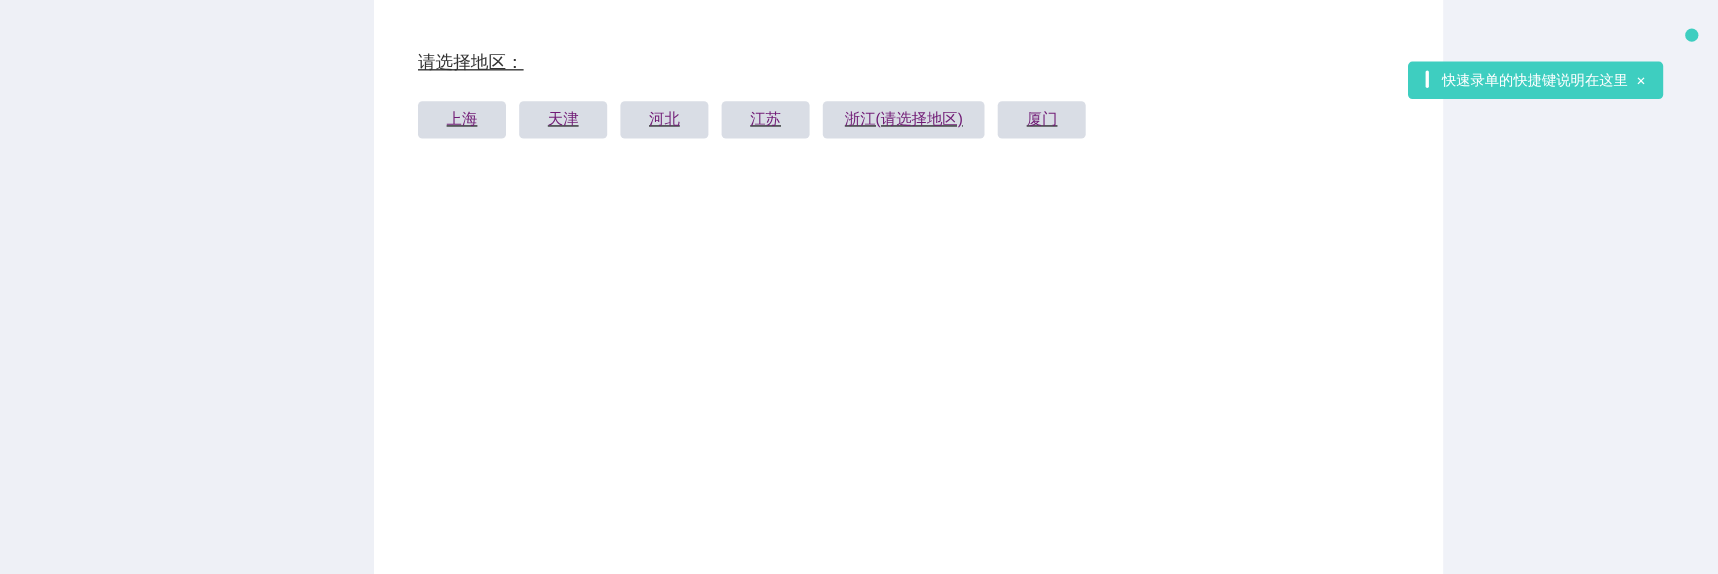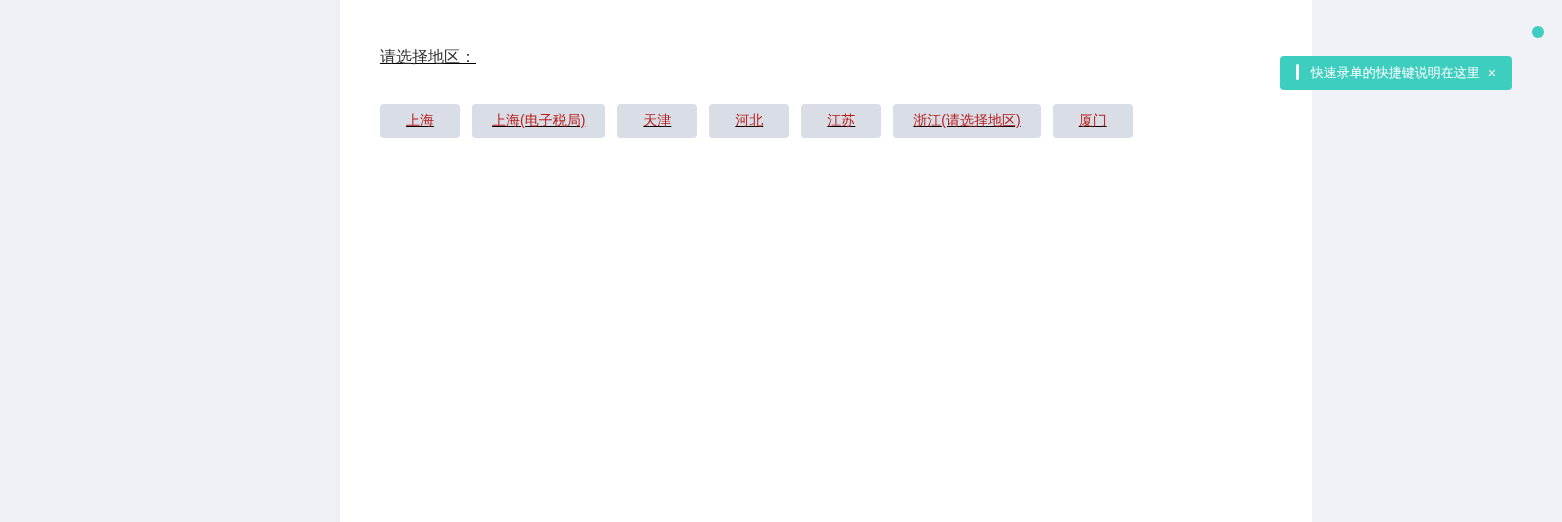--- a/index.html
+++ b/index.html
@@ -49,27 +49,26 @@
       flex-wrap: wrap;
       gap: 12px;
       margin-bottom: 12px;
     }
 
     .region-btn {
       padding: 8px 20px;
       background: #d9dde5;
       border: none;
       border-radius: 4px;
-      color: #b91c1c;
+      color: #701a75;
       font-size: 14px;
       cursor: pointer;
       min-width: 80px;
       text-align: center;
       font-family: "Microsoft YaHei", "PingFang SC", sans-serif;
-      margin-top: 12px;
     }
 
     
     .tooltip-banner {
       position: absolute;
       top: 14px;
       right: 50px;
       background: #3ecec0;
       color: #ffffff;
       font-size: 13px;
@@ -114,21 +113,20 @@
 </head>
 <body>
 
 <div class="left-sidebar"></div>
 
 <div class="main-content">
   <div class="page-title">请选择地区：</div>
 
   <div class="region-buttons-row">
   <button class="region-btn">上海</button>
-      <button class="region-btn">上海(电子税局)</button>
       <button class="region-btn">天津</button>
       <button class="region-btn">河北</button>
       <button class="region-btn">江苏</button>
       <button class="region-btn">浙江(请选择地区)</button>
       <button class="region-btn">厦门</button>
     </div>
 
 </div>
 
 <div class="tooltip-banner">

